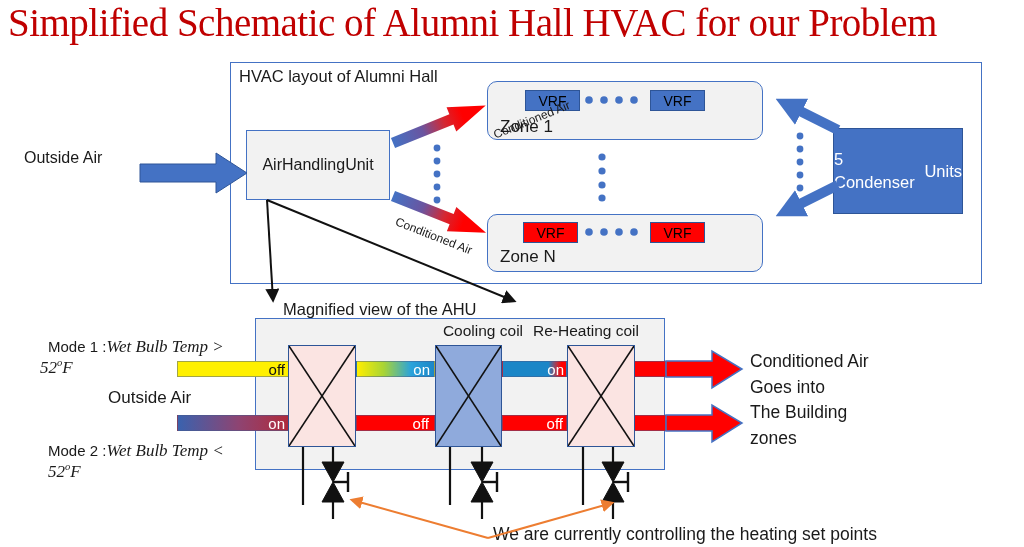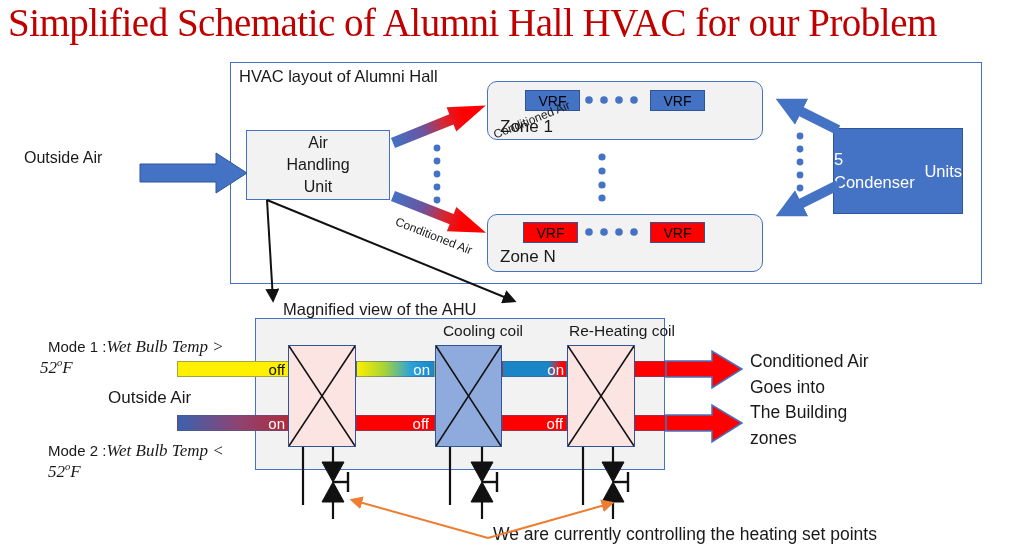--- a/index.html
+++ b/index.html
@@ -10,21 +10,21 @@
          color:#C00000;white-space:nowrap;}
   .outline-box{position:absolute;border:1.6px solid #4472C4;background:#fff;box-sizing:border-box;}
   .panel{position:absolute;background:#F2F2F2;border:1.6px solid #4472C4;box-sizing:border-box;}
   .zone{border-radius:10px;}
   .vrf{position:absolute;width:55px;height:21px;display:flex;align-items:center;justify-content:center;
        color:#000000;font-size:14px;border:1.4px solid #2E5597;box-sizing:border-box;}
   .vrf-blue{background:#4472C4;}
   .vrf-red{background:#FF0000;}
   .lbl{position:absolute;white-space:nowrap;}
   .ahu-text{position:absolute;left:246px;top:130px;width:144px;height:70px;
-            display:flex;flex-direction:column;align-items:center;justify-content:center;
+            display:flex;align-items:center;justify-content:center;
             font-size:16px;line-height:22px;text-align:right;}
   .condenser{position:absolute;left:833px;top:128px;width:130px;height:86px;
              background:#4472C4;border:1.5px solid #2E5597;box-sizing:border-box;
              display:flex;align-items:center;justify-content:center;
              color:#fff;font-size:16.5px;line-height:23px;}
   .rot{position:absolute;transform-origin:left center;font-size:12px;white-space:nowrap;}
   .coil{position:absolute;top:345px;height:102px;border:1.6px solid #2E5597;box-sizing:border-box;}
   .coil svg{position:absolute;left:0;top:0;width:100%;height:100%;}
   .coil-pink{background:#FBE4E2;}
   .coil-blue{background:#8FAADC;}
@@ -73,21 +73,21 @@
   </div>
 
   <div class="rot" style="left:494px;top:128px;transform:rotate(-22deg);">Conditioned Air</div>
   <div class="rot" style="left:396px;top:214px;transform:rotate(21.5deg);">Conditioned Air</div>
 
   <div class="lbl" style="left:283px;top:300px;font-size:16.5px;">Magnified view of the AHU</div>
 
   <div class="panel" style="left:255px;top:318px;width:410px;height:152px;"></div>
 
   <div class="lbl" style="left:433px;top:322px;width:100px;text-align:center;font-size:15.5px;">Cooling coil</div>
-  <div class="lbl" style="left:559px;top:322px;width:126px;text-align:center;font-size:15.5px;">Re-Heating coil</div>
+  <div class="lbl" style="left:523px;top:322px;width:126px;text-align:center;font-size:15.5px;">Re-Heating coil</div>
 
   <div class="seg" style="left:177px;top:361px;width:112px;background:#FFF000;padding-right:3px;">
     <span class="black">off</span>
   </div>
   <div class="seg" style="left:356px;top:361px;width:79px;padding-right:4px;
        background:linear-gradient(to right,#FFEE00,#A8D435 35%,#2BA3DB 70%,#1B86C7);">
     <span class="white">on</span>
   </div>
   <div class="seg" style="left:502px;top:361px;width:65px;padding-right:2px;
        background:linear-gradient(to right,#1B86C7,#1B86C7 72%,#C03040 86%,#FF0000 93%);">

